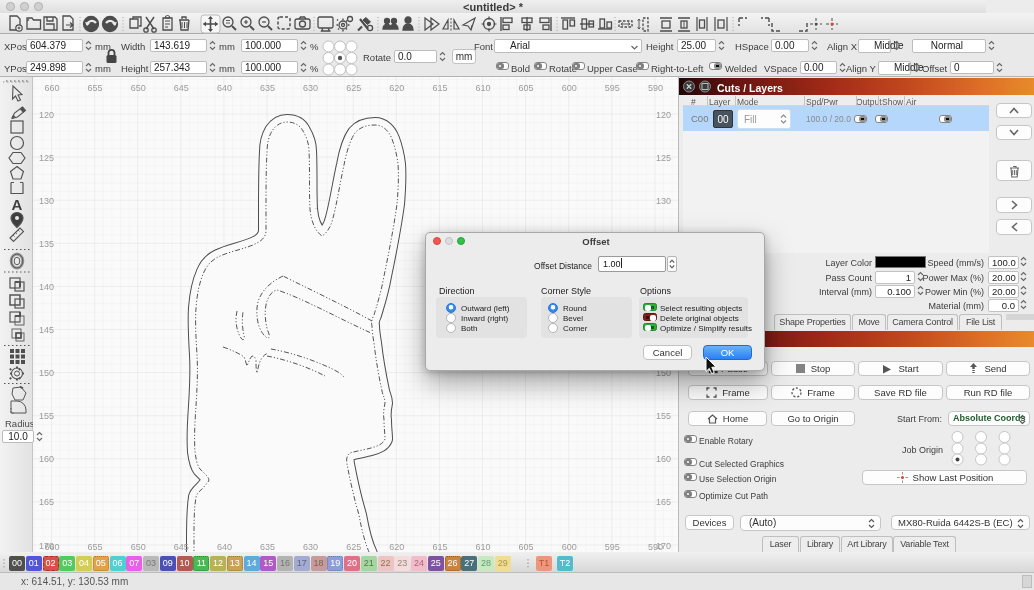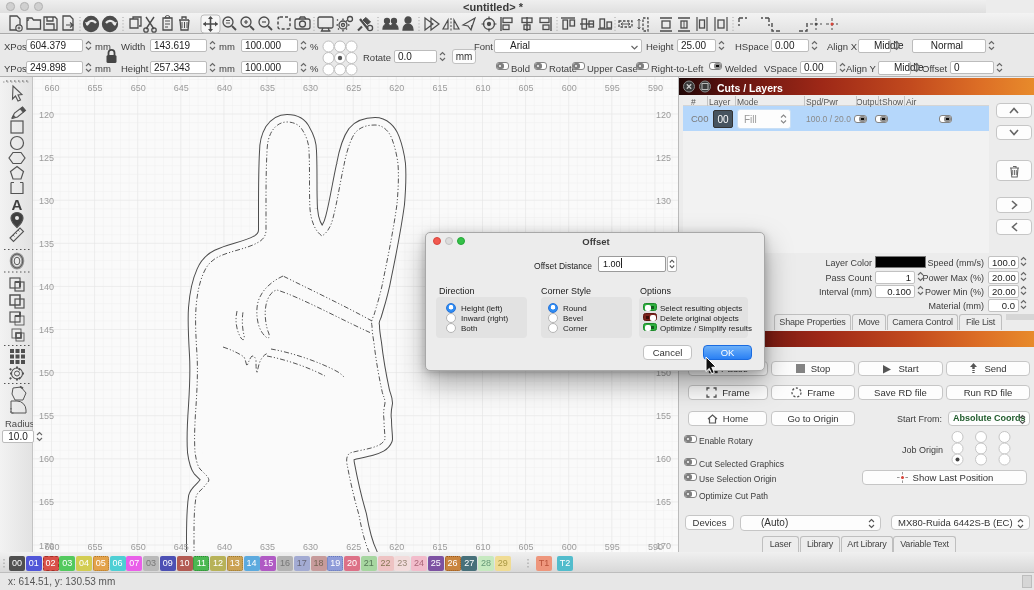--- a/index.html
+++ b/index.html
@@ -30,21 +30,21 @@
 #rp{left:678px;top:77px;width:356px;height:475px;background:#ececec;border-left:1px solid #bbb}
 .grad{position:absolute;background:linear-gradient(90deg,#200606 0%,#641410 15%,#9e2817 40%,#c24a1e 65%,#dd6f26 85%,#e88b2b 100%)}
 .btn{position:absolute;background:#fdfdfd;border:1px solid #c6c6c6;border-radius:4px;font-size:9.5px;color:#333;display:flex;align-items:center;justify-content:center;white-space:nowrap}
 .tab{position:absolute;background:#ededed;border:1px solid #bfbfbf;border-bottom:none;border-radius:3px 3px 0 0;font-size:9px;color:#444;text-align:center;line-height:15px;letter-spacing:-0.2px}
 .rlab{position:absolute;font-size:9px;color:#3c3c3c;text-align:right;white-space:nowrap}
 .rinp{position:absolute;background:#fff;border:1px solid #c2c2c2;border-radius:2px;font-size:9.5px;color:#222;text-align:right;padding:0 3px;line-height:11px;height:13px}
 
 #palette{left:0;top:552px;width:1034px;height:20px;background:linear-gradient(#f0f0f0,#d8d8d8)}
 .sw{position:absolute;top:4px;width:16px;height:15px;border-radius:2px;font-size:9px;text-align:center;line-height:15px;color:#fff}
 
-#status{left:0;top:572px;width:1034px;height:18px;background:#e7e7e7;border-top:1px solid #bdbdbd;font-size:10px;color:#555;line-height:17px;padding-left:8px}
+#status{left:0;top:572px;width:1034px;height:18px;background:#e7e7e7;border-top:1px solid #bdbdbd;font-size:10px;color:#555;line-height:17px;padding-left:21px}
 
 #dlg{left:425px;top:232px;width:340px;height:139px;background:#ececec;border:1px solid #a8a8a8;border-radius:5px;box-shadow:0 12px 28px rgba(0,0,0,.35),0 2px 8px rgba(0,0,0,.2);z-index:50}
 .gbox{position:absolute;background:#e2e2e2;border-radius:4px}
 .radio{position:absolute;width:10px;height:10px;border-radius:50%;background:#fff;border:1px solid #b5b5b5}
 .radio.sel{background:radial-gradient(circle at 50% 40%,#fff 0 2px,#2f8df5 2.6px);border:1px solid #2673d8}
 .dlab{position:absolute;font-size:8px;color:#222;white-space:nowrap}
 </style></head>
 <body>
 <div id="app">
 
@@ -641,21 +641,21 @@
 <div class="lab" style="left:20px;top:397px;font-size:8.5px">Use Selection Origin</div>
 <div class="btn" style="left:183px;top:393px;width:165px;height:15px"><svg width="13" height="13" style="margin-right:4px" fill="none">
           <path d="M6.5 1v11M1 6.5h11" stroke="#999" stroke-width="1" stroke-dasharray="2.6 1.6"></path>
           <circle cx="6.5" cy="6.5" r="1.5" fill="#d9453a"></circle>
         </svg>Show Last Position</div>
 <div class="tog" style="left:5px;top:413px">
         <i></i>
       </div>
 <div class="lab" style="left:20px;top:414px;font-size:8.5px">Optimize Cut Path</div>
 <div class="btn" style="left:6px;top:438px;width:49px;height:15px">Devices</div>
-<div class="r" style="left:61px;top:438px;width:141px;height:16px;background:#fdfdfd;border:1px solid #c6c6c6;border-radius:4px;font-size:10px;color:#333;line-height:13px;padding-left:20px">(Auto)
+<div class="r" style="left:61px;top:438px;width:141px;height:16px;background:#fdfdfd;border:1px solid #c6c6c6;border-radius:4px;font-size:10px;color:#333;line-height:13px;padding-left:8px">(Auto)
  <svg width="9" height="13" style="position:absolute;right:4px;top:1px">
           <path d="M2 5l2.5-2.5L7 5M2 8l2.5 2.5L7 8" stroke="#555" fill="none" stroke-width="1.1"></path>
         </svg></div>
 <div class="r" style="left:212px;top:438px;width:139px;height:15px;background:#fdfdfd;border:1px solid #c6c6c6;border-radius:4px;font-size:9.5px;color:#333;line-height:13px;padding-left:6px">MX80-Ruida 6442S-B (EC)
  <svg width="9" height="13" style="position:absolute;right:4px;top:1px">
           <path d="M2 5l2.5-2.5L7 5M2 8l2.5 2.5L7 8" stroke="#555" fill="none" stroke-width="1.1"></path>
         </svg></div>
 
 <div class="tab" style="left:83px;top:459px;width:37px;height:16px">Laser</div>
 <div class="tab" style="left:121px;top:459px;width:40px;height:16px">Library</div>
@@ -719,21 +719,21 @@
           <path d="M1.8 5.5L4 3.2l2.2 2.3M1.8 8.5L4 10.8l2.2-2.3" stroke="#555" fill="none" stroke-width="1.1"></path>
         </svg>
       </div>
 <div class="dlab" style="left:13px;top:53px;font-size:9px">Direction</div>
 <div class="dlab" style="left:115px;top:53px;font-size:9px">Corner Style</div>
 <div class="dlab" style="left:214px;top:53px;font-size:9px">Options</div>
 <div class="gbox" style="left:10px;top:64px;width:91px;height:41px"></div>
 <div class="gbox" style="left:115px;top:64px;width:91px;height:41px"></div>
 <div class="gbox" style="left:213px;top:64px;width:109px;height:41px"></div>
 <div class="radio sel" style="left:20px;top:69.5px"></div>
-      <div class="dlab" style="left:35px;top:71px">Height (left)</div>
+      <div class="dlab" style="left:35px;top:71px">Outward (left)</div>
 <div class="radio" style="left:20px;top:79.5px"></div>
       <div class="dlab" style="left:35px;top:81px">Inward (right)</div>
 <div class="radio" style="left:20px;top:89.5px"></div>
       <div class="dlab" style="left:35px;top:91px">Both</div>
 <div class="radio sel" style="left:122px;top:69.5px"></div>
       <div class="dlab" style="left:137px;top:71px">Round</div>
 <div class="radio" style="left:122px;top:79.5px"></div>
       <div class="dlab" style="left:137px;top:81px">Bevel</div>
 <div class="radio" style="left:122px;top:89.5px"></div>
       <div class="dlab" style="left:137px;top:91px">Corner</div>

